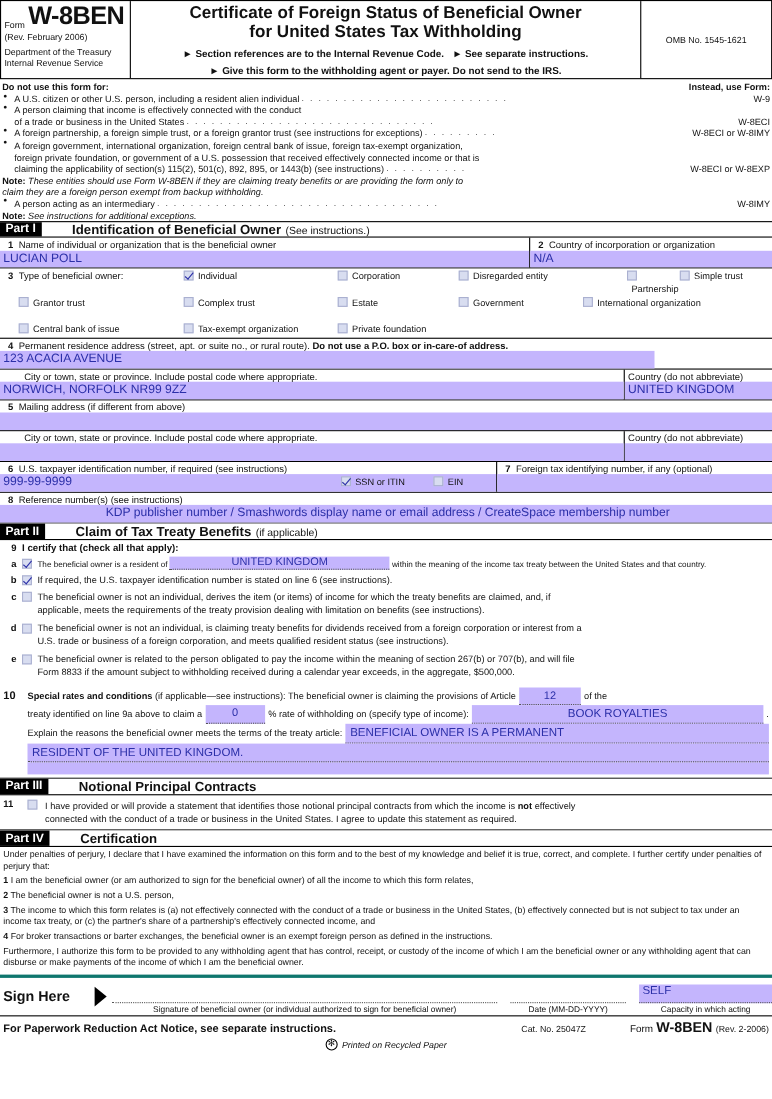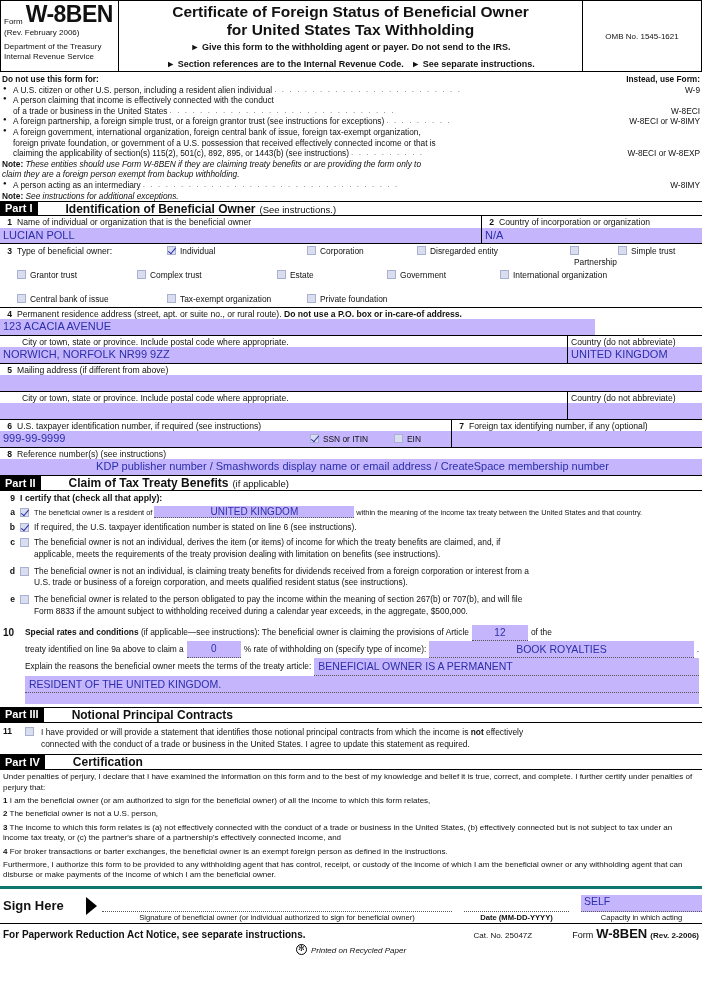--- a/index.html
+++ b/index.html
@@ -94,29 +94,29 @@
       </div>
       <div class="rev">(Rev. February 2006)</div>
       <div class="dept">
         <div>Department of the Treasury</div>
         <div>Internal Revenue Service</div>
       </div>
     </div>
     <div class="hdr-mid">
       <div class="t1">Certificate of Foreign Status of Beneficial Owner</div>
       <div class="t1">for United States Tax Withholding</div>
-      <div class="t2" style="margin-top:2px;">
-        <span>►</span>
-        <span>Give this form to the withholding agent or payer. Do not send to the IRS.</span>
-      </div>
       <div class="t2">
         <span>►</span>
         <span>Section references are to the Internal Revenue Code.</span>
         &nbsp;&nbsp;<span>►</span>
         <span>See separate instructions.</span>
+      </div>
+      <div class="t2" style="margin-top:2px;">
+        <span>►</span>
+        <span>Give this form to the withholding agent or payer. Do not send to the IRS.</span>
       </div>
     </div>
     <div class="hdr-right">OMB No. 1545-1621</div>
   </div>
 
   <div class="dnu">
     <div class="hdrow">
       <span>Do not use this form for:</span>
       <span>Instead, use Form:</span>
     </div>
@@ -201,21 +201,21 @@
         <span class="num">3</span>
         <span style="width:150px;">Type of beneficial owner:</span>
         <span style="width:140px;"><span class="cb on"></span><span class="cbl">Individual</span></span>
         <span style="width:110px;"><span class="cb"></span><span class="cbl">Corporation</span></span>
         <span style="width:113px;"><span class="cb"></span><span class="cbl">Disregarded entity</span></span>
         <span style="width:88px;padding-left:40px;"><span class="cb"></span><span class="cbl">Partnership</span></span>
         <span><span class="cb"></span><span class="cbl">Simple trust</span></span>
       </div>
       <div class="lbl" style="display:flex; align-items:baseline; padding-top:3px;">
         <span class="num"></span>
-        <span style="width:120px;"><span class="cb"></span><span class="cbl">Grantor trust</span></span>
+        <span style="width:150px;"><span class="cb"></span><span class="cbl">Grantor trust</span></span>
         <span style="width:140px;"><span class="cb"></span><span class="cbl">Complex trust</span></span>
         <span style="width:110px;"><span class="cb"></span><span class="cbl">Estate</span></span>
         <span style="width:113px;"><span class="cb"></span><span class="cbl">Government</span></span>
         <span><span class="cb"></span><span class="cbl">International organization</span></span>
       </div>
       <div class="lbl" style="display:flex; align-items:baseline; padding-top:3px;">
         <span class="num"></span>
         <span style="width:150px;margin-top:11px;"><span class="cb"></span><span class="cbl">Central bank of issue</span></span>
         <span style="width:140px;"><span class="cb"></span><span class="cbl">Tax-exempt organization</span></span>
         <span style="width:110px;"><span class="cb"></span><span class="cbl">Private foundation</span></span>
@@ -412,34 +412,34 @@
   <div class="sign bt">
     <div class="signlabel">Sign Here</div>
     <div class="arrow"></div>
     <div style="flex:1; display:flex; align-items:flex-end; padding-bottom:1px;">
       <div style="width:350px; margin-right:12px;">
         <div class="dotline" style="height:17px;"></div>
         <div style="font-size:7.6px; text-align:center; padding-top:1px;">Signature of beneficial owner (or individual authorized to sign for beneficial owner)</div>
       </div>
       <div style="width:105px; margin-right:12px;">
         <div class="dotline" style="height:17px;"></div>
-        <div style="font-size:7.6px; text-align:center; padding-top:1px;font-weight:bold;">Date (MM-DD-YYYY)</div>
+        <div style="font-size:7.6px; text-align:center; padding-top:1px;">Date (MM-DD-YYYY)</div>
       </div>
       <div style="flex:1;">
         <div class="fill val dotline" style="height:17px; font-size:10.5px; padding-left:3px;">SELF</div>
         <div style="font-size:7.6px; text-align:center; padding-top:1px;">Capacity in which acting</div>
       </div>
     </div>
   </div>
 
   <div class="footer">
     <span class="b" style="font-size:10px;">For Paperwork Reduction Act Notice, see separate instructions.</span>
     <span style="flex:1;"></span>
     <span style="font-size:8px; margin-right:40px;">Cat. No. 25047Z</span>
     <span style="font-size:9px;">Form</span>
     <span class="b" style="font-size:13px; margin-left:3px;">W-8BEN</span>
-    <span style="font-size:8px; margin-left:3px;font-weight:bold;">(Rev. 2-2006)</span>
+    <span style="font-size:8px; margin-left:3px;">(Rev. 2-2006)</span>
   </div>
   <div class="recycle">
     <span class="rsym"></span><span>Printed on Recycled Paper</span>
   </div>
 
 </div>
 
 </body></html>

